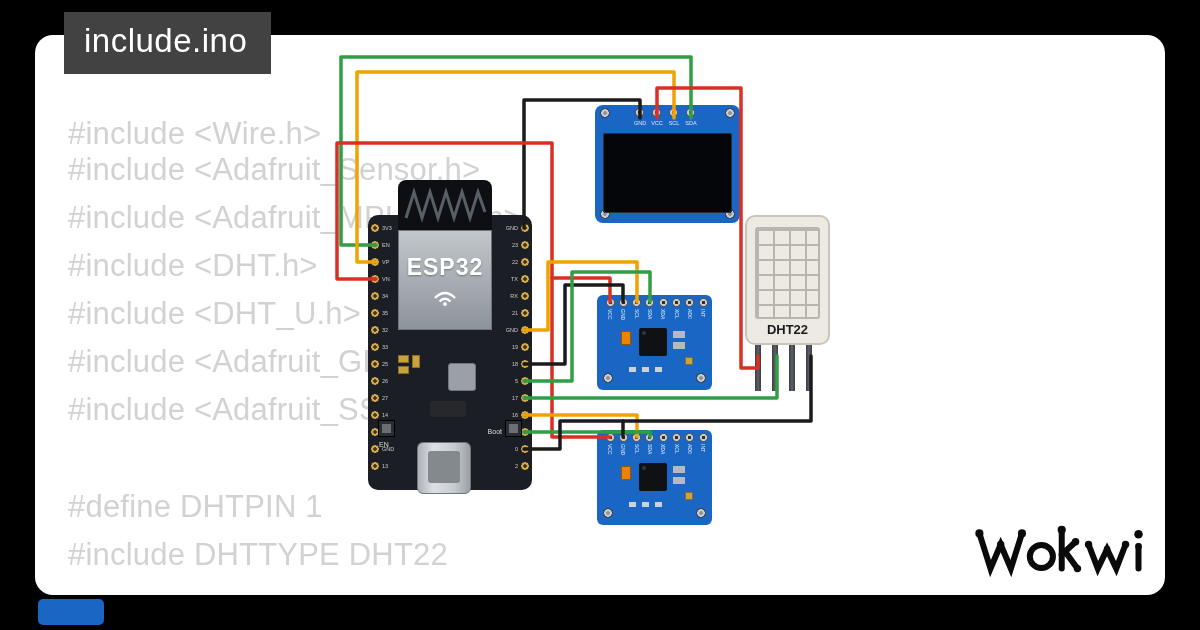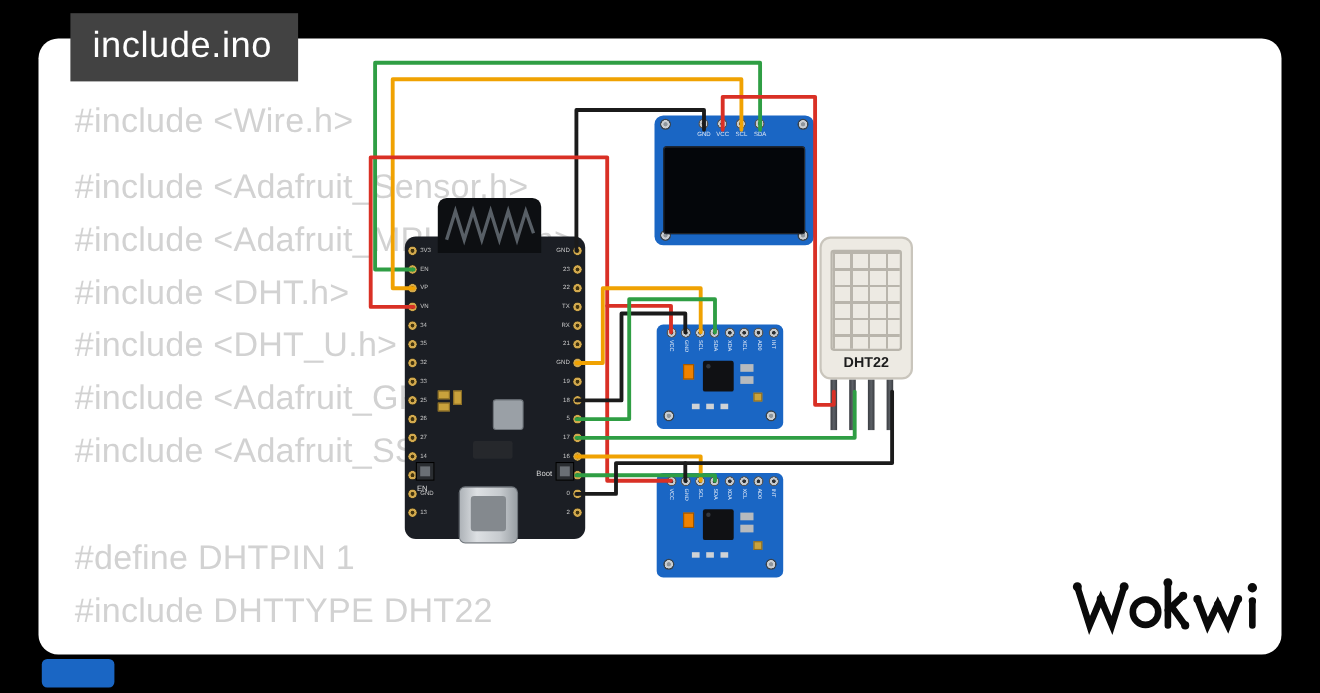--- a/index.html
+++ b/index.html
@@ -116,21 +116,21 @@
 <div>
 
   <div class="canvas"></div>
   <div class="accent"></div>
 
   <div class="tab">
     <span>include.ino</span>
   </div>
 
   <div>
-    <div class="code-line" style="top:92px">#include &lt;Wire.h&gt;</div>
+    <div class="code-line" style="top:116px">#include &lt;Wire.h&gt;</div>
     <div class="code-line" style="top:152px">#include &lt;Adafruit_Sensor.h&gt;</div>
     <div class="code-line" style="top:200px">#include &lt;Adafruit_MPU6050.h&gt;</div>
     <div class="code-line" style="top:248px">#include &lt;DHT.h&gt;</div>
     <div class="code-line" style="top:296px">#include &lt;DHT_U.h&gt;</div>
     <div class="code-line" style="top:344px">#include &lt;Adafruit_GFX.h&gt;</div>
     <div class="code-line" style="top:392px">#include &lt;Adafruit_SSD1306.h&gt;</div>
     <div class="code-line" style="top:440px"></div>
     <div class="code-line" style="top:489px">#define DHTPIN 1</div>
     <div class="code-line" style="top:537px">#include DHTTYPE DHT22</div>
   </div>
@@ -257,20 +257,28 @@
         </div>
         <div class="pinrow rev">
           <span class="pindot"></span>
           <span class="pinlbl">2</span>
         </div>
       </div>
     <div class="esp-module">
       <div class="esp-ant">
         <svg width="94" height="50" viewBox="0 0 94 50">
           <polyline points="8,38 16,12 24,38 32,12 40,38 48,12 56,38 64,12 72,38 80,12 87,32" fill="none" stroke="#585f66" stroke-width="3"></polyline>
+        </svg>
+      </div>
+      <div class="esp-shield">
+        <span class="lbl">ESP32</span>
+        <svg width="30" height="20" viewBox="0 0 30 20">
+          <path d="M5 12 Q15 2 25 12" fill="none" stroke="#fff" stroke-width="2.4"></path>
+          <path d="M9.5 15.5 Q15 10 20.5 15.5" fill="none" stroke="#fff" stroke-width="2.4"></path>
+          <circle cx="15" cy="18" r="1.9" fill="#fff"></circle>
         </svg>
       </div>
     </div>
     <div class="cap cap1"></div>
     <div class="cap cap2"></div>
     <div class="cap cap3"></div>
     <div class="chip-usb"></div>
     <div class="chip-small"></div>
     <div class="usb"></div>
     <div class="btn btn-en"></div>

